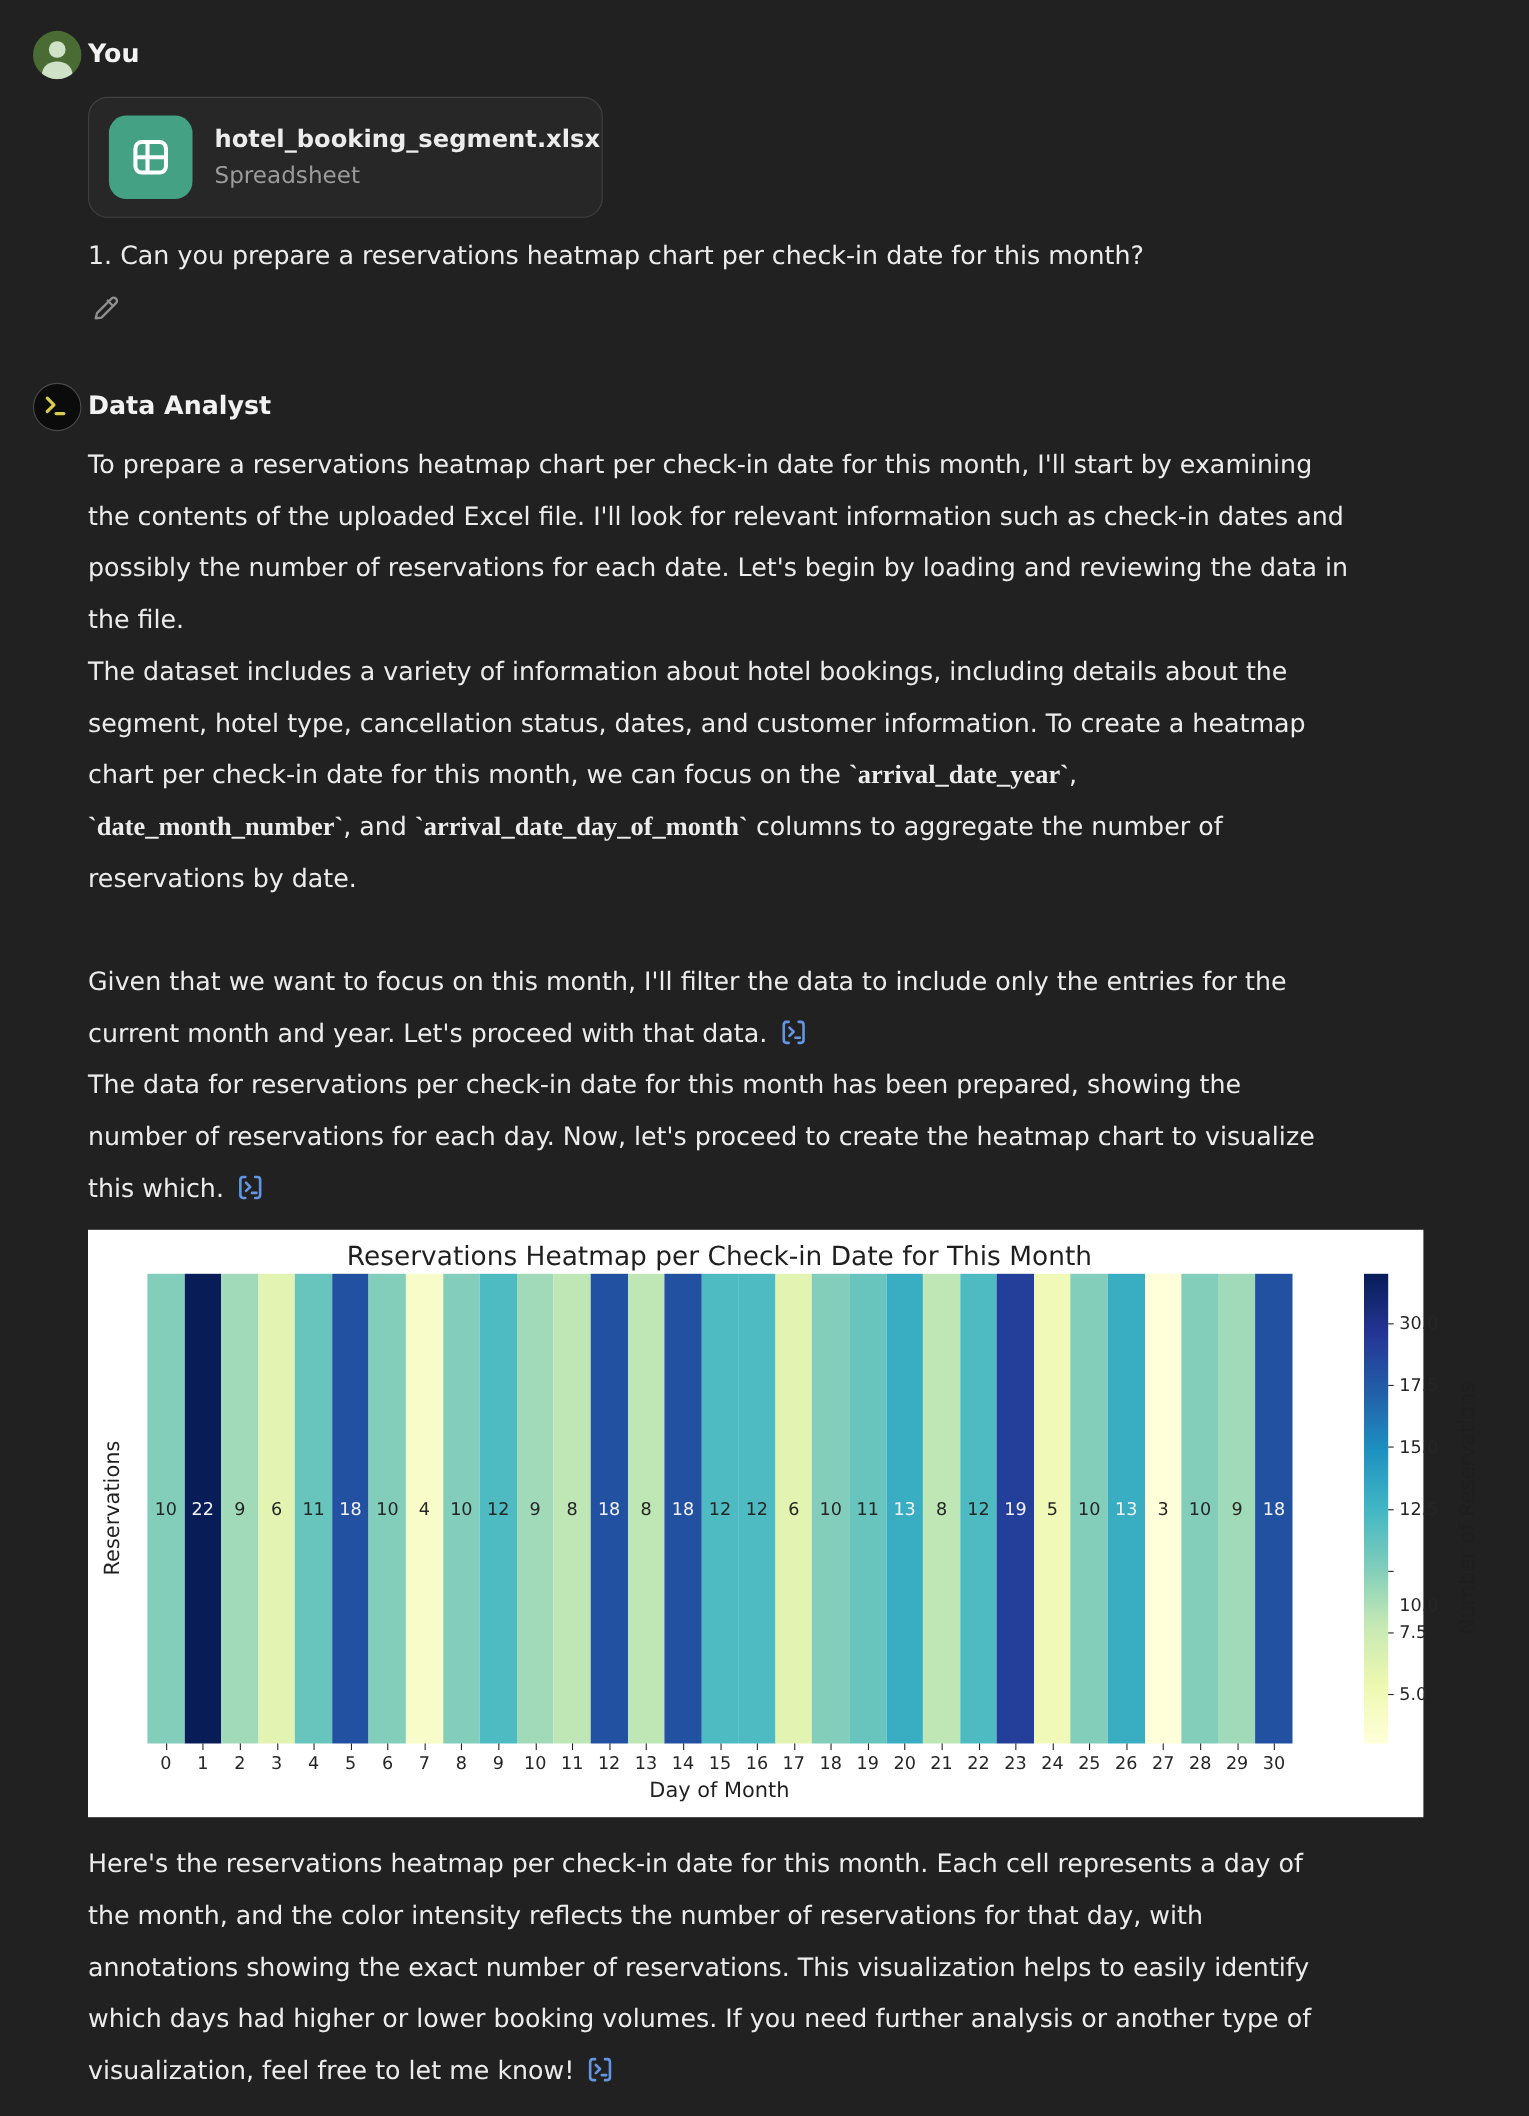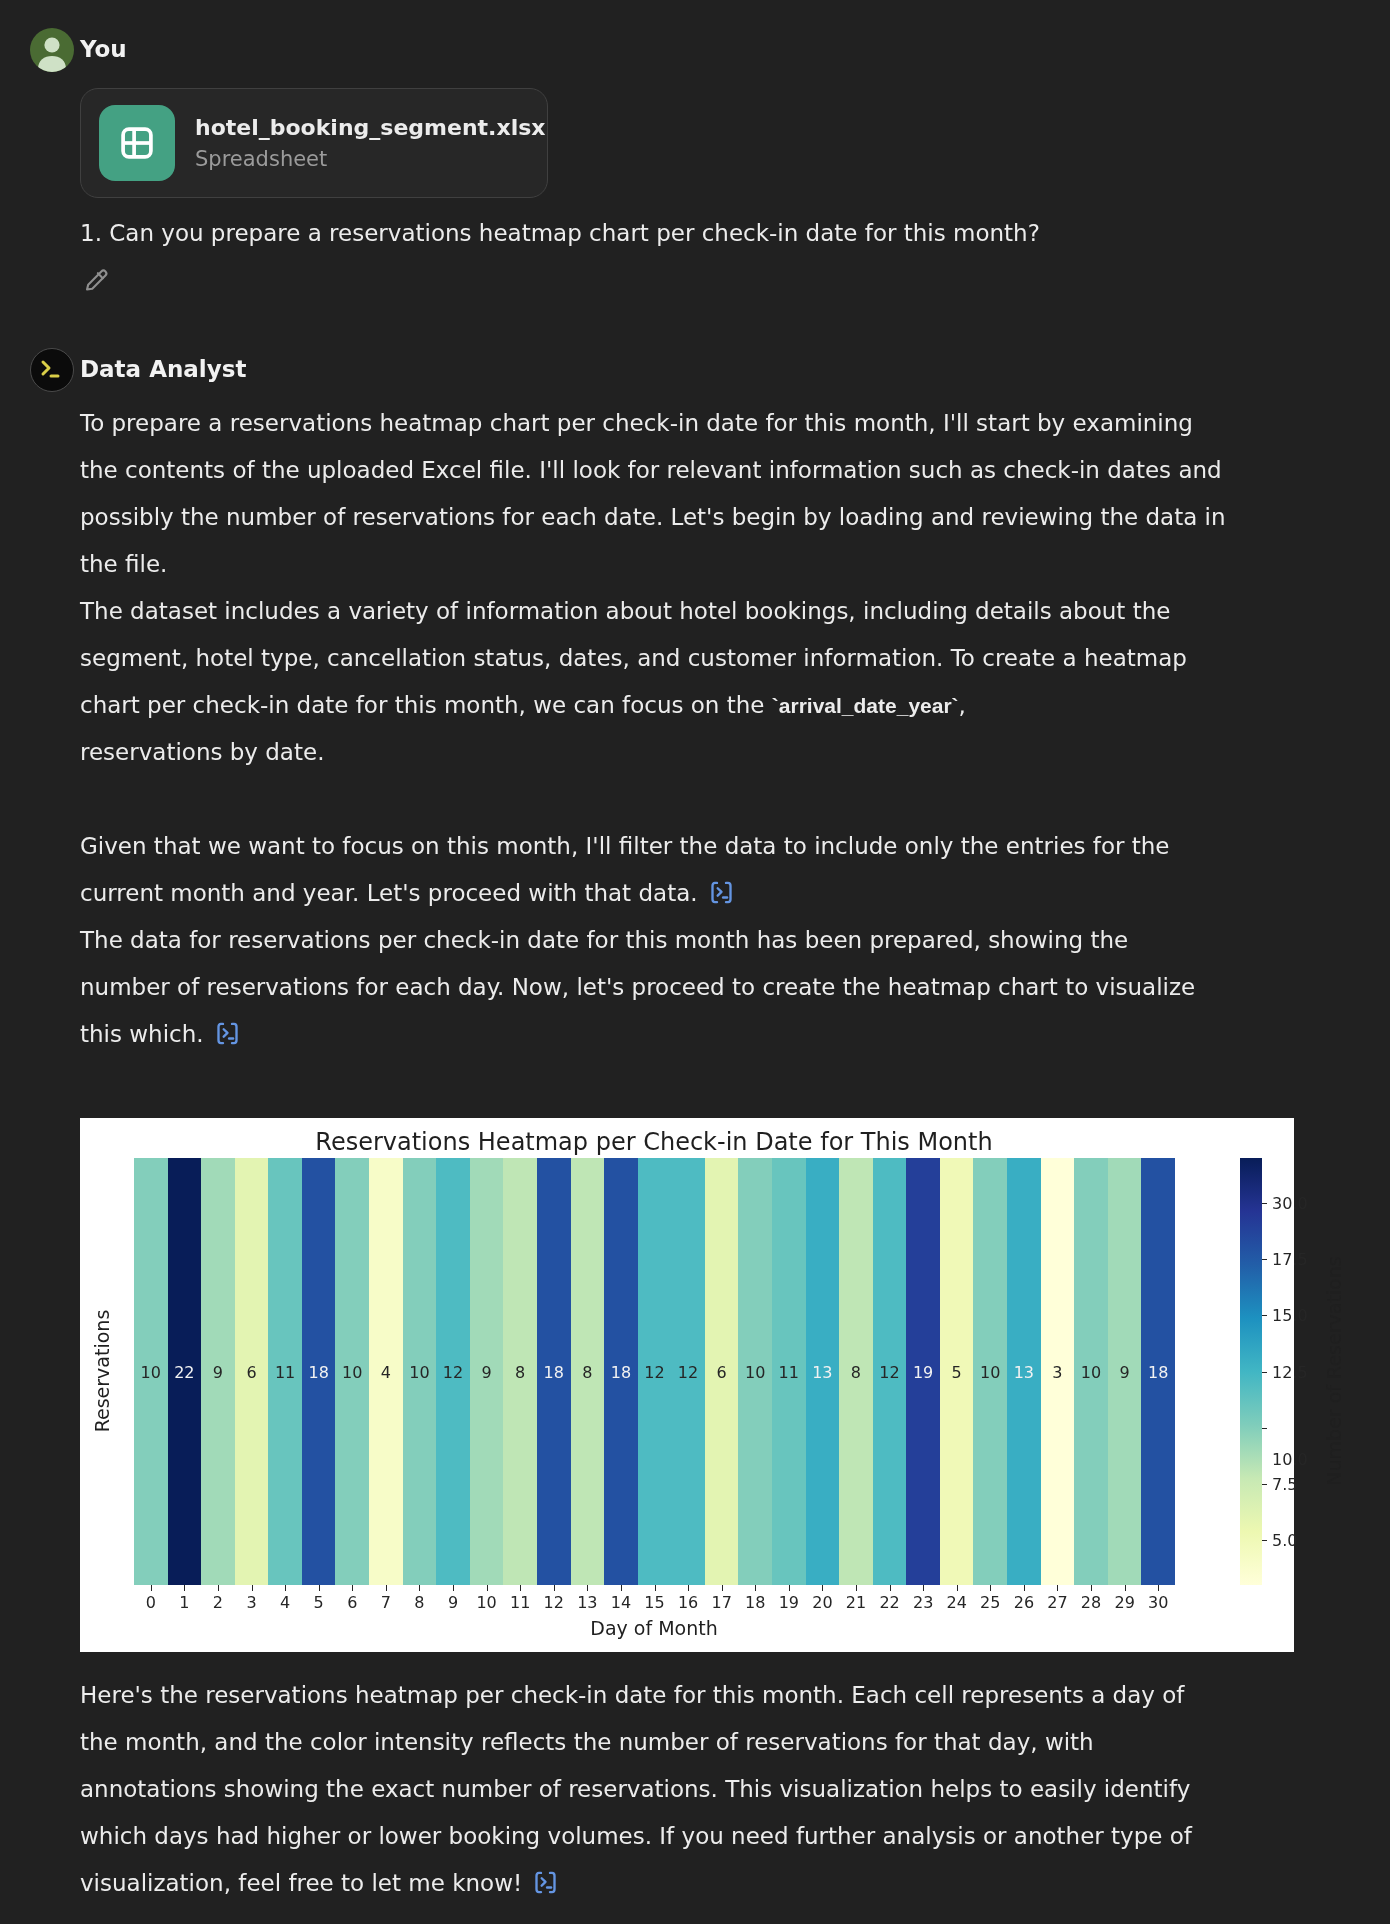--- a/index.html
+++ b/index.html
@@ -21,21 +21,21 @@
   }
   .sheet-icon{width:76px;height:76px;border-radius:16px;background:#44a183;flex:0 0 auto;
     display:flex;align-items:center;justify-content:center}
   .card-title{font-size:22px;font-weight:600;color:#ececec;white-space:nowrap}
   .card-sub{font-size:21px;color:#9b9b9b;margin-top:7px}
   
   .msg{font-size:23px;line-height:47px;color:#ececec}
   .ln{display:block;white-space:nowrap;height:47px;line-height:47px}
   .para{margin:0}
   .para.gap{margin-top:47px}
-  code.inline{font-family:Liberation Sans, sans-serif;font-weight:bold;font-size:21px;color:#ececec}
+  code.inline{font-family:Liberation Serif, serif;font-weight:bold;font-size:24px;color:#ececec}
   .icon-btn{background:none;border:none;padding:0;cursor:pointer}
   .badge{display:inline-block;width:27px;height:27px;vertical-align:-5px;margin-left:10px}
   
   .figure{left:80px;top:1118px;width:1214px;height:534px;background:#ffffff;color:#1f1f1f}
   .fig-title{position:absolute;left:574px;top:10px;transform:translateX(-50%);
     font-size:24px;white-space:nowrap;color:#1f1f1f}
   .hm{position:absolute;left:54px;top:40px;width:1041px;height:427px;display:flex}
   .hm-cell{flex:1 1 0;position:relative}
   .hm-val{position:absolute;left:50%;top:50%;transform:translate(-50%,-50%);font-size:16px}
   .xtick-mark{position:absolute;top:467px;width:1px;height:6px;background:#262626}
@@ -102,20 +102,21 @@
     <p class="para">
       <span class="ln"><span>To prepare a reservations heatmap chart per check-in date for this month, I'll start by examining</span></span>
       <span class="ln"><span>the contents of the uploaded Excel file. I'll look for relevant information such as check-in dates and</span></span>
       <span class="ln"><span>possibly the number of reservations for each date. Let's begin by loading and reviewing the data in</span></span>
       <span class="ln"><span>the file.</span></span>
     </p>
     <p class="para">
       <span class="ln"><span>The dataset includes a variety of information about hotel bookings, including details about the</span></span>
       <span class="ln"><span>segment, hotel type, cancellation status, dates, and customer information. To create a heatmap</span></span>
       <span class="ln"><span>chart per check-in date for this month, we can focus on the </span><code class="inline">`arrival_date_year`</code><span>,</span></span>
+      <span class="ln"><code class="inline">`date_month_number`</code><span>, and </span><code class="inline">`arrival_date_day_of_month`</code><span> columns to aggregate the number of</span></span>
       <span class="ln"><span>reservations by date.</span></span>
     </p>
     <p class="para gap">
       <span class="ln"><span>Given that we want to focus on this month, I'll filter the data to include only the entries for the</span></span>
       <span class="ln"><span>current month and year. Let's proceed with that data.</span><span class="badge"><svg width="27" height="27" viewBox="0 0 24 24" fill="none" stroke="#6495e2" stroke-width="2.1" stroke-linecap="round" stroke-linejoin="round">
             <path d="M8 3.5H6.2C4.6 3.5 4 4.6 4 6v12c0 1.4.6 2.5 2.2 2.5H8"></path>
             <path d="M16 3.5h1.8c1.6 0 2.2 1.1 2.2 2.5v12c0 1.4-.6 2.5-2.2 2.5H16"></path>
             <path d="M8.6 8.2l3.4 3.3-3.4 3.3"></path>
             <path d="M13.4 16.4h3.6"></path>
           </svg></span></span>

